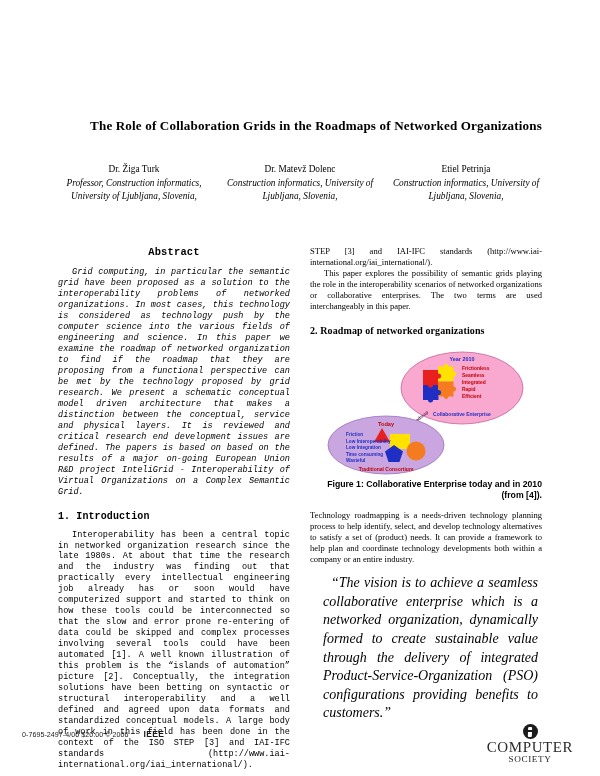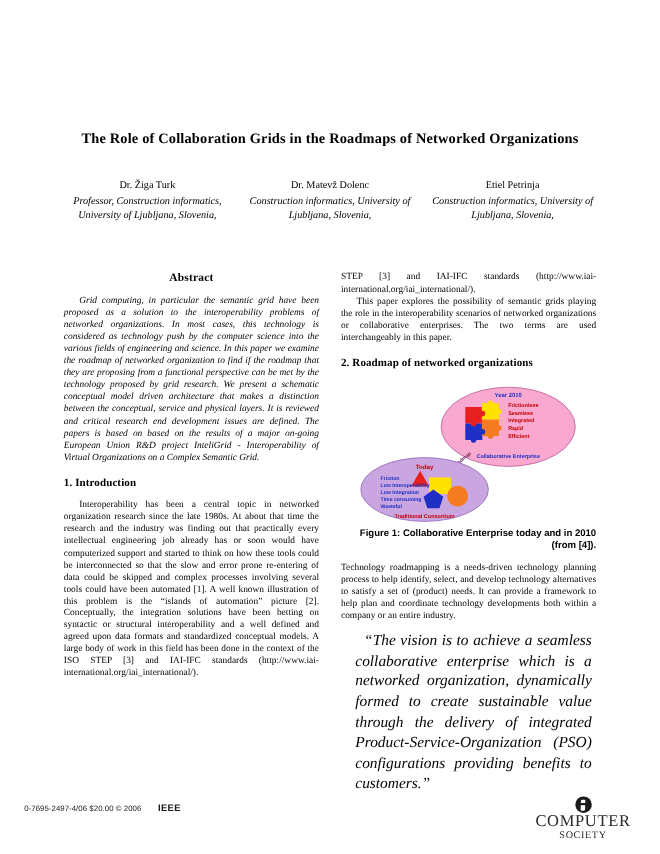--- a/index.html
+++ b/index.html
@@ -23,21 +23,21 @@
     width: 600px;
     height: 776px;
   }
 
   
   .title {
     position: absolute;
     left: 58px;
     top: 118px;
     width: 484px;
-    text-align: center;
+    text-align: right;
     font-size: 13.1px;
     font-weight: bold;
     letter-spacing: 0.15px;
     line-height: 1.25;
   }
 
   
   .authors {
     position: absolute;
     left: 58px;
@@ -64,21 +64,21 @@
 
   
   .col {
     position: absolute;
     top: 246px;
     width: 232px;
     font-size: 8.55px;
     line-height: 1.285;
     text-align: justify;
   }
-  .col-left  { left: 58px; }
+  .col-left  { left: 58px; font-family: Liberation Mono, monospace; }
   .col-right { left: 310px; }
 
   .abstract-head {
     text-align: center;
     font-weight: bold;
     font-size: 10.4px;
     margin: 0 0 8px 0;
     letter-spacing: 0.2px;
   }
   .abstract-body {

